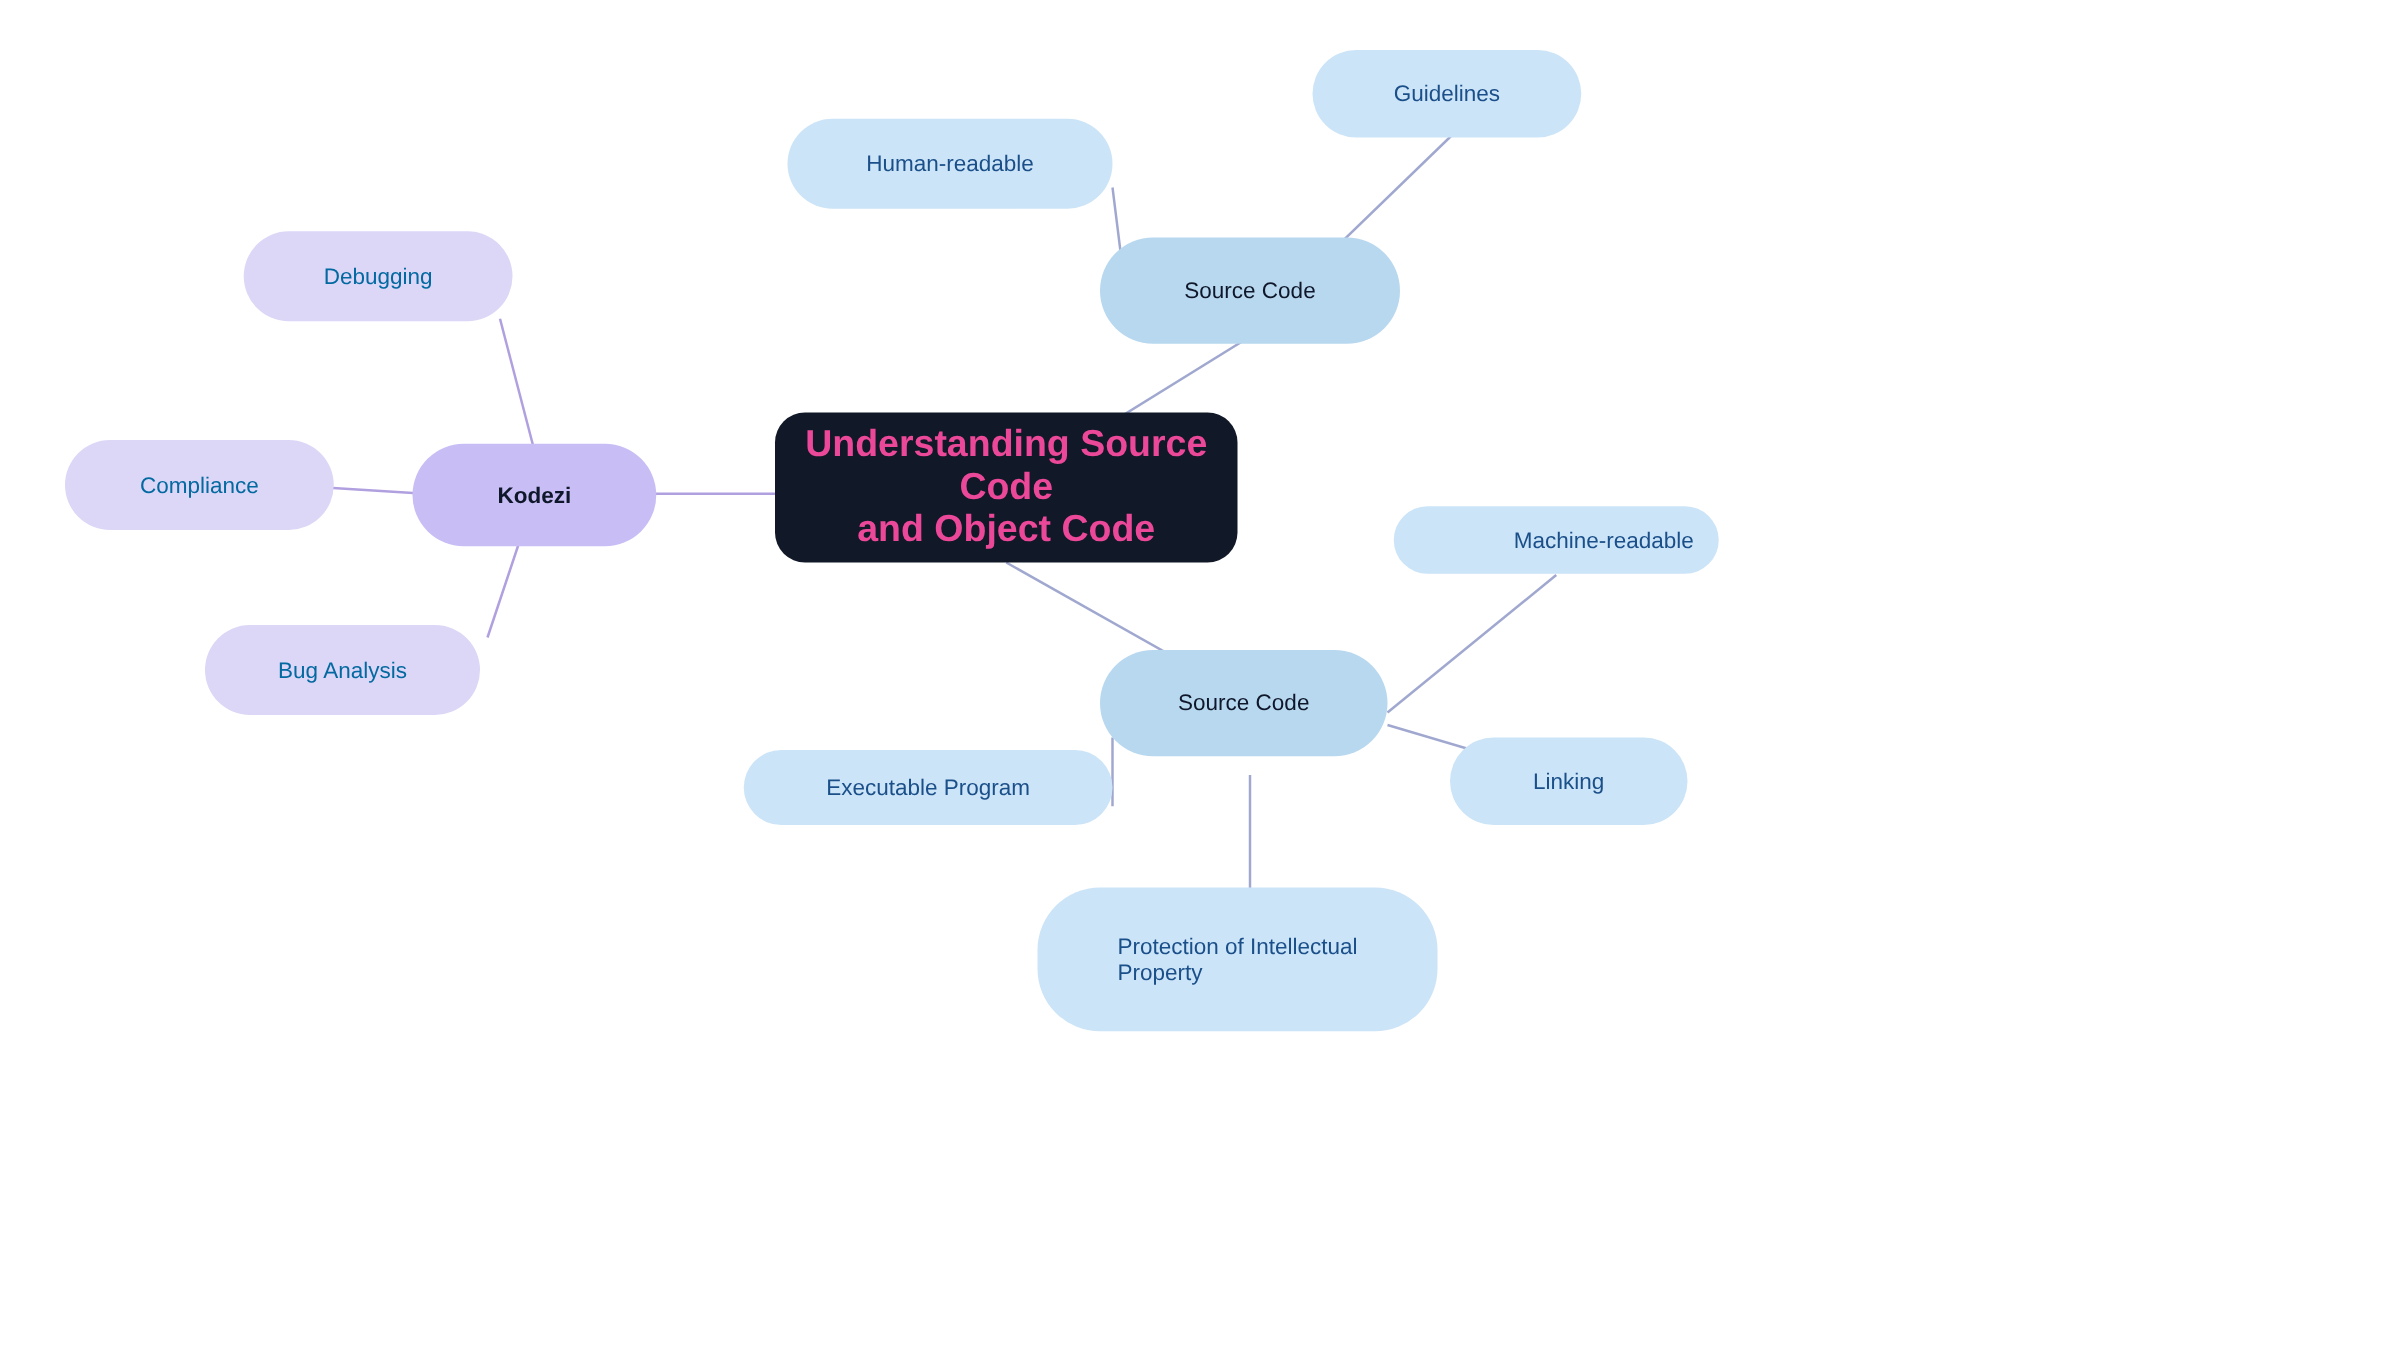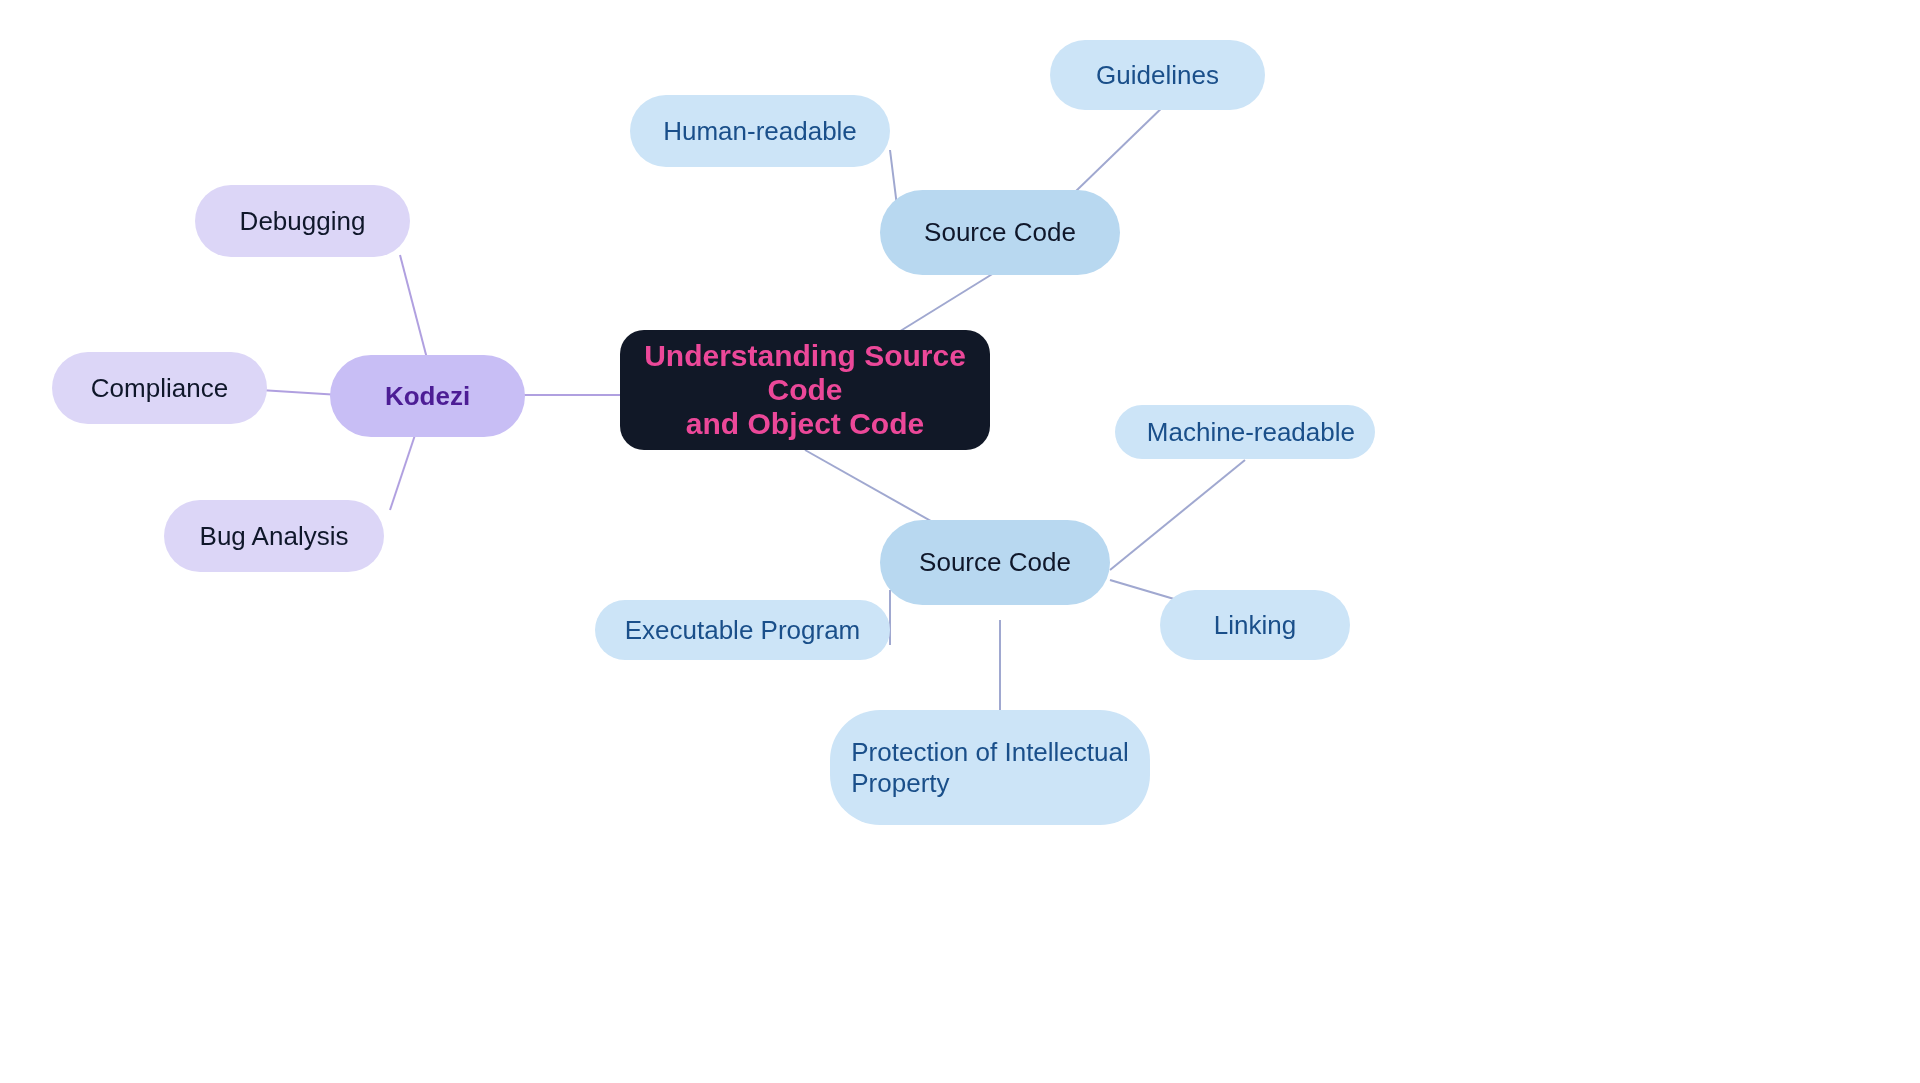--- a/index.html
+++ b/index.html
@@ -19,21 +19,21 @@
       pointer-events: none;
       z-index: 0;
     }
     .node {
       position: absolute;
       display: flex;
       align-items: center;
       justify-content: center;
       text-align: center;
       border-radius: 50px;
-      font-size: 26px;
+      font-size: 18px;
       font-weight: 500;
       z-index: 1;
       cursor: default;
       padding: 10px 20px;
     }
     .node-center {
       background: #111827;
       color: #ec4899;
       font-size: 30px;
       font-weight: 600;
@@ -45,25 +45,25 @@
       background: #cce4f7;
       color: #1a4f8a;
       border: none;
     }
     .node-blue-large {
       background: #b8d8f0;
       color: #0f172a;
     }
     .node-purple {
       background: #dcd6f7;
-      color: #0f172a;
+      color: #0369a1;
     }
     .node-purple-main {
       background: #c8bef5;
-      color: #4c1d95;
+      color: #0f172a;
       font-weight: 600;
     }
     line {
       stroke: #a0a8d0;
       stroke-width: 2;
     }
     line.purple-line {
       stroke: #b0a0e0;
       stroke-width: 2;
     }

